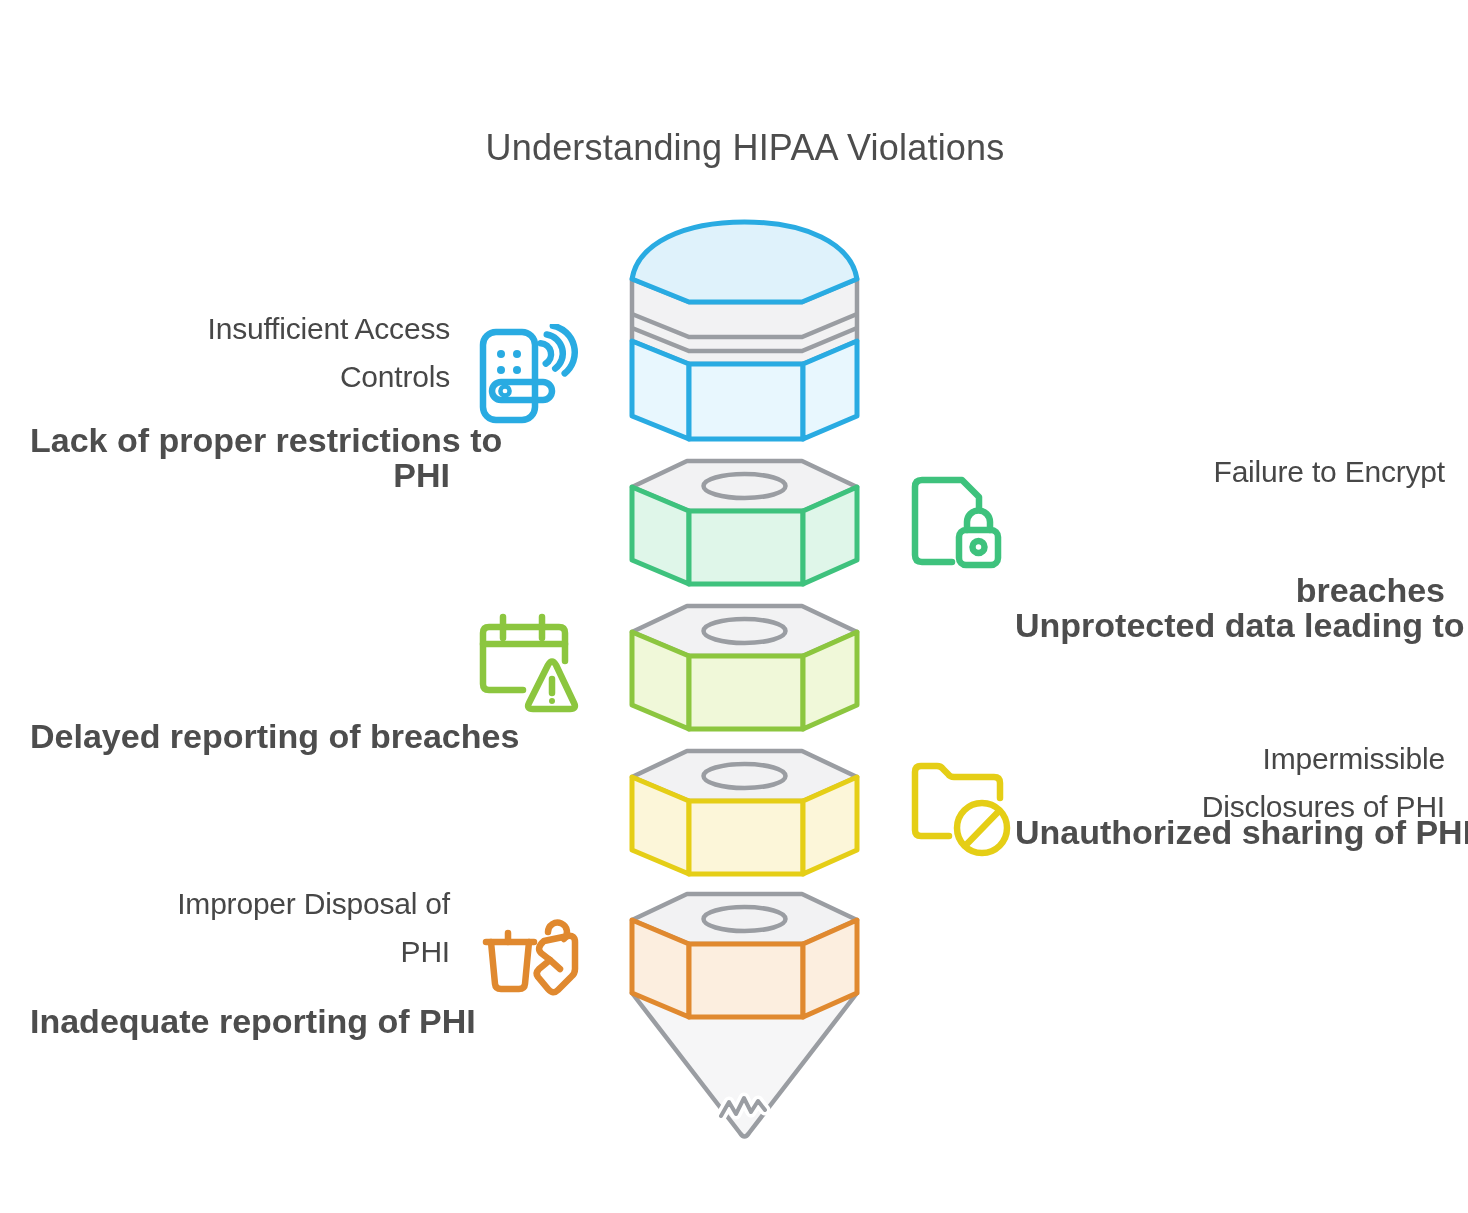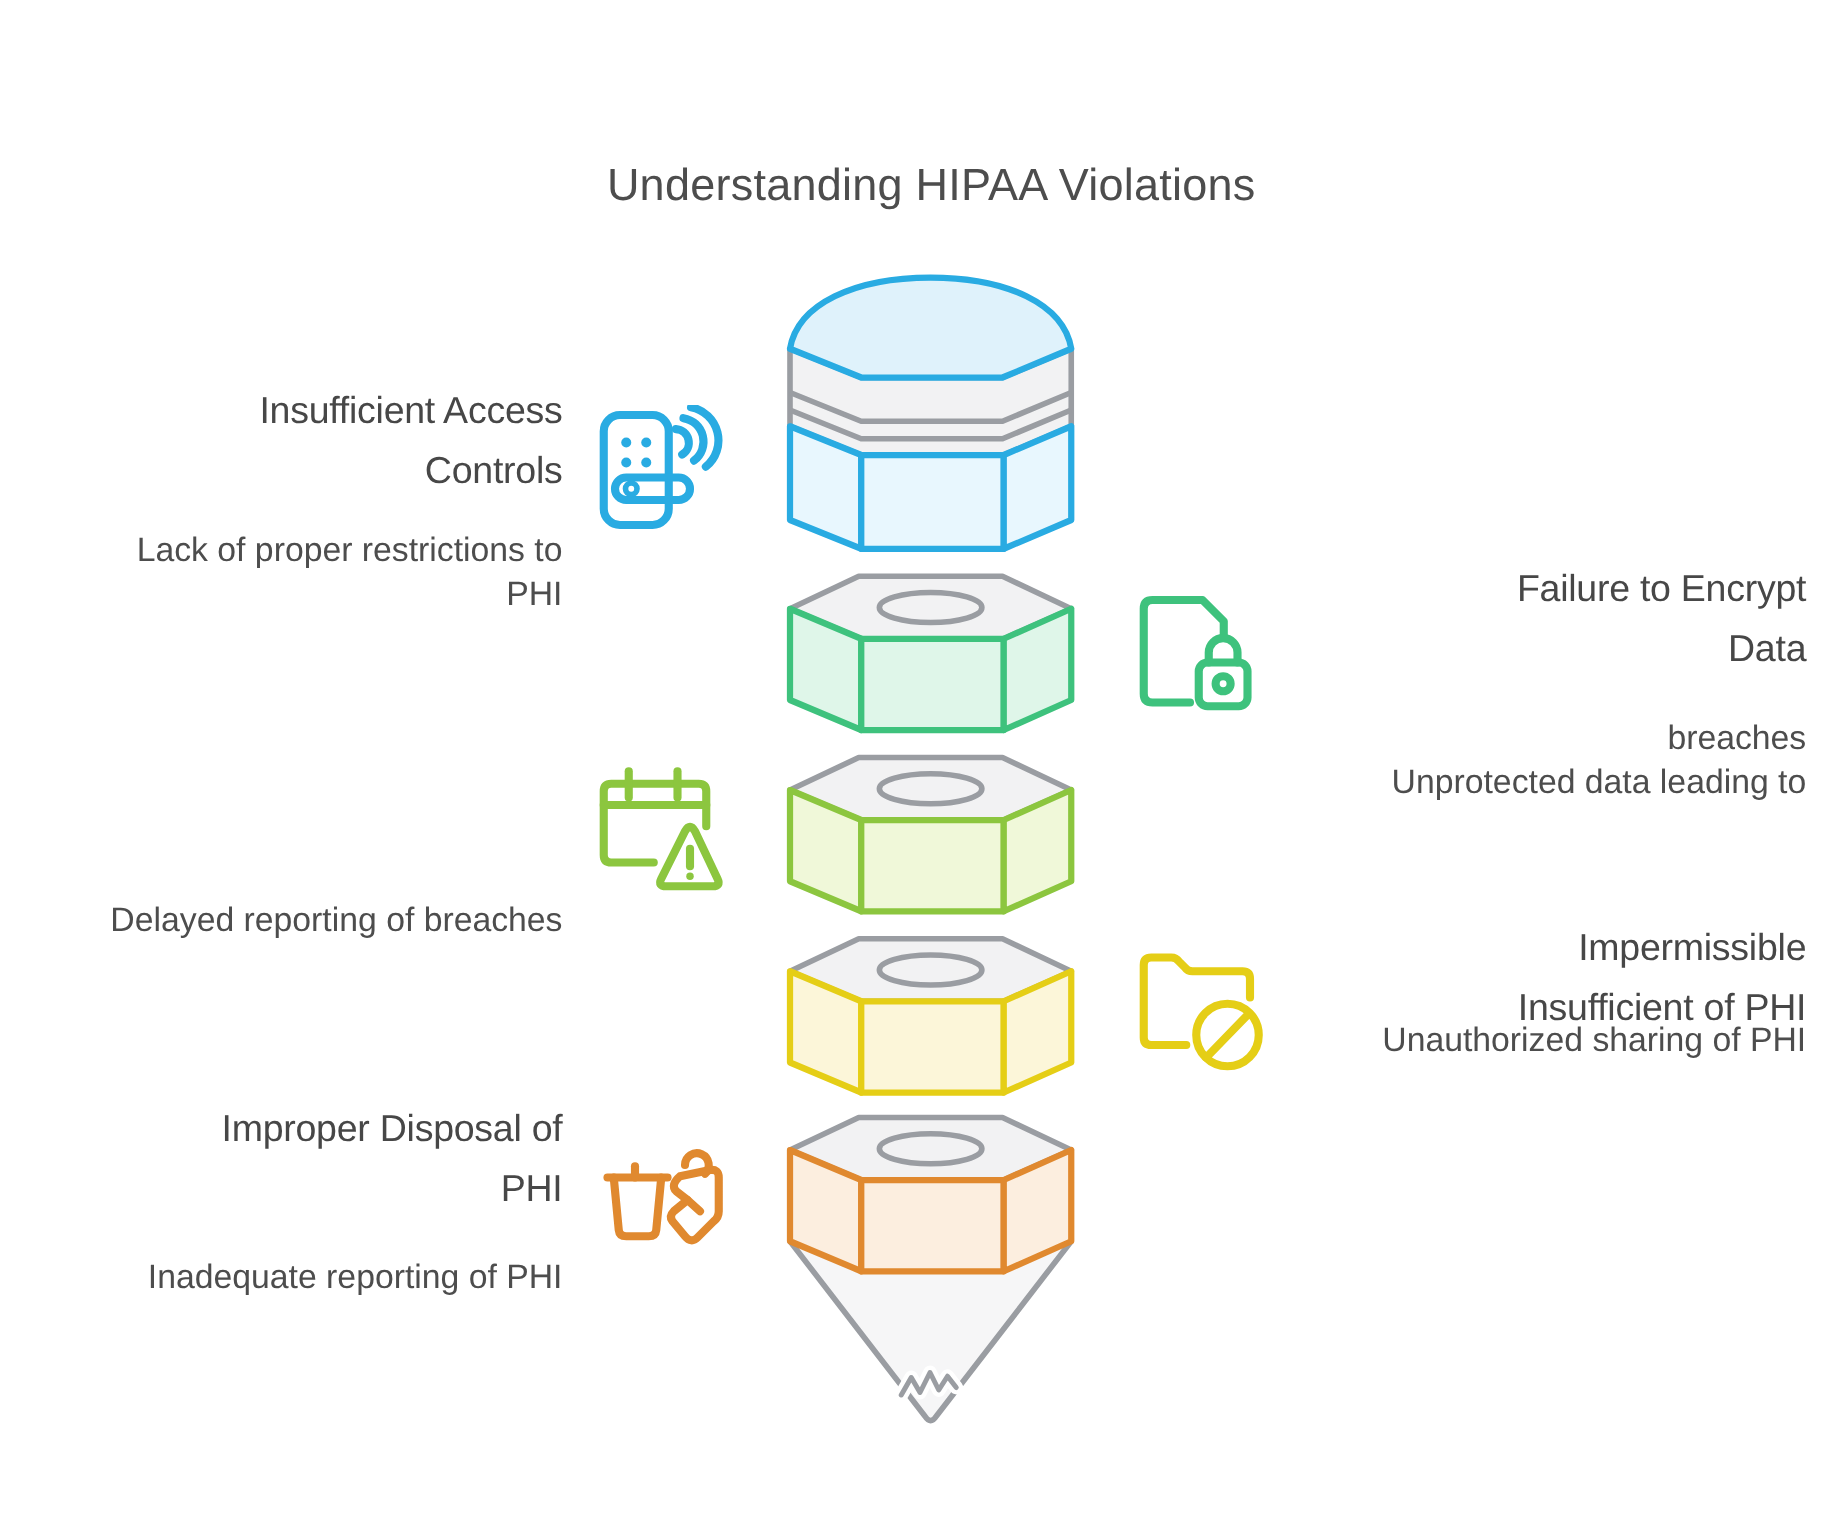--- a/index.html
+++ b/index.html
@@ -10,21 +10,21 @@
   .page-title {
     position:absolute; top:100px; left:0; width:100%; text-align:center;
     transform:translateX(11px);
     font-size:36px; font-weight:400; color:var(--title-text,#4d4d4d);
     letter-spacing:0.2px;
   }
   .txt { position:absolute; }
   .txt.left  { left:30px;  width:420px; text-align:right; }
   .txt.right { left:1015px; width:430px; text-align:right; }
   .item-title { font-size:30px; font-weight:400; line-height:48px; color:var(--heading-text,#474747); letter-spacing:-0.2px; }
-  .item-desc  { font-size:27px; font-weight:400; line-height:35px; color:var(--body-text,#4d4d4d); }
+  .item-desc  { font-size:34px; font-weight:700; line-height:35px; color:var(--body-text,#4d4d4d); }
   .line { display:block; white-space:nowrap; }
 
   .stack-svg { position:absolute; left:628px; top:190px; }
   .icon { position:absolute; }
   .icon path, .icon rect, .icon circle {
     fill:none; stroke-width:6.5; stroke-linecap:round; stroke-linejoin:round;
   }
   .icon.blue   path, .icon.blue rect,   .icon.blue circle   { stroke:var(--blue,#29abe2); }
   .icon.green  path, .icon.green rect,  .icon.green circle  { stroke:var(--green,#3ec27d); }
   .icon.lime   path, .icon.lime rect,   .icon.lime circle   { stroke:var(--lime,#8cc63f); }
@@ -126,21 +126,20 @@
     <circle cx="26" cy="67" r="4.6" style="stroke-width:4.5"></circle>
     <g transform="rotate(-14 68 28)">
       <path d="M 64,18 a 11,11 0 0 1 0,21"></path>
       <path d="M 72,11 a 19,19 0 0 1 0,35"></path>
       <path d="M 80,4 a 27,27 0 0 1 0,49"></path>
     </g>
   </svg>
 
   <div class="txt right item-title" style="top:421px">
     <span class="line">Failure to Encrypt</span>
-    <span class="line">Data</span>
   </div>
   <div class="txt right item-desc" style="top:546px">
     <span class="line">breaches</span>
     <span class="line">Unprotected data leading to</span>
   </div>
   <svg class="icon green" style="left:906px; top:445px" width="100" height="102" viewBox="0 0 100 102">
     <path d="M 46,90 L 16,90 Q 9,90 9,83 L 9,15 Q 9,8 16,8 L 56,8 L 73,25 L 73,36"></path>
     <path d="M 61,58 L 61,50 a 11.5,11.5 0 0 1 23,0 L 84,58"></path>
     <rect x="53" y="58" width="39" height="35" rx="7"></rect>
     <circle cx="72.5" cy="75" r="6"></circle>
@@ -154,21 +153,21 @@
     <path d="M 6,31 L 88,31"></path>
     <path d="M 26,4 L 26,25"></path>
     <path d="M 65,4 L 65,25"></path>
     <path class="white-fill" d="M 71,52 Q 75,45 79,52 L 97,90 Q 100,96 93,96 L 56,96 Q 49,96 52,90 Z"></path>
     <path d="M 75,66 L 75,80"></path>
     <circle class="dot" cx="75" cy="88" r="3"></circle>
   </svg>
 
   <div class="txt right item-title" style="top:708px">
     <span class="line">Impermissible</span>
-    <span class="line">Insufficient of PHI</span>
+    <span class="line">Disclosures of PHI</span>
   </div>
   <div class="txt right item-desc" style="top:788px">
     <span class="line">Unauthorized sharing of PHI</span>
   </div>
   <svg class="icon yellow" style="left:908px; top:729px" width="104" height="104" viewBox="0 0 104 104">
     <path d="M 41,80 L 13,80 Q 7,80 7,74 L 7,16 Q 7,10 13,10 L 29,10 Q 33,10 35,13 L 40,18 Q 42,21 46,21 L 86,21 Q 92,21 92,27 L 92,42"></path>
     <circle cx="74" cy="72" r="25"></circle>
     <path d="M 57,90 L 91,55"></path>
   </svg>
 

